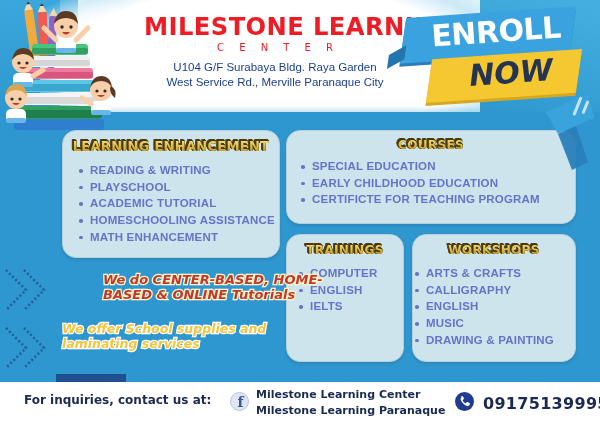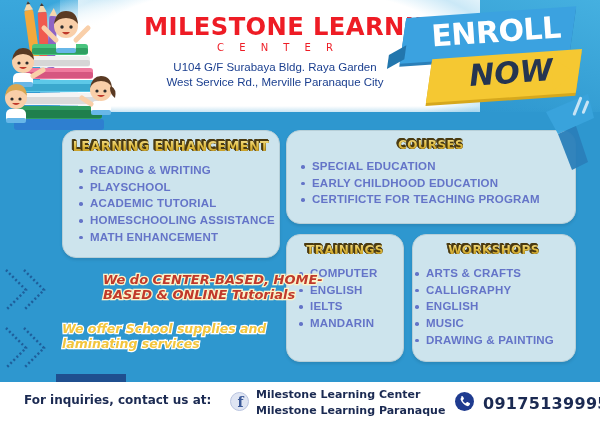--- a/index.html
+++ b/index.html
@@ -409,21 +409,20 @@
       <li>CERTIFICTE FOR TEACHING PROGRAM</li>
     </ul>
   </div>
 
   <div class="card" id="card-trainings">
     <div class="card-title">TRAININGS</div>
     <ul class="bullets">
       <li>COMPUTER</li>
       <li>ENGLISH</li>
       <li>IELTS</li>
-      <li>MANDARIN</li>
     </ul>
   </div>
 
   <div class="card" id="card-workshops">
     <div class="card-title">WORKSHOPS</div>
     <ul class="bullets">
       <li>ARTS &amp; CRAFTS</li>
       <li>CALLIGRAPHY</li>
       <li>ENGLISH</li>
       <li>MUSIC</li>

